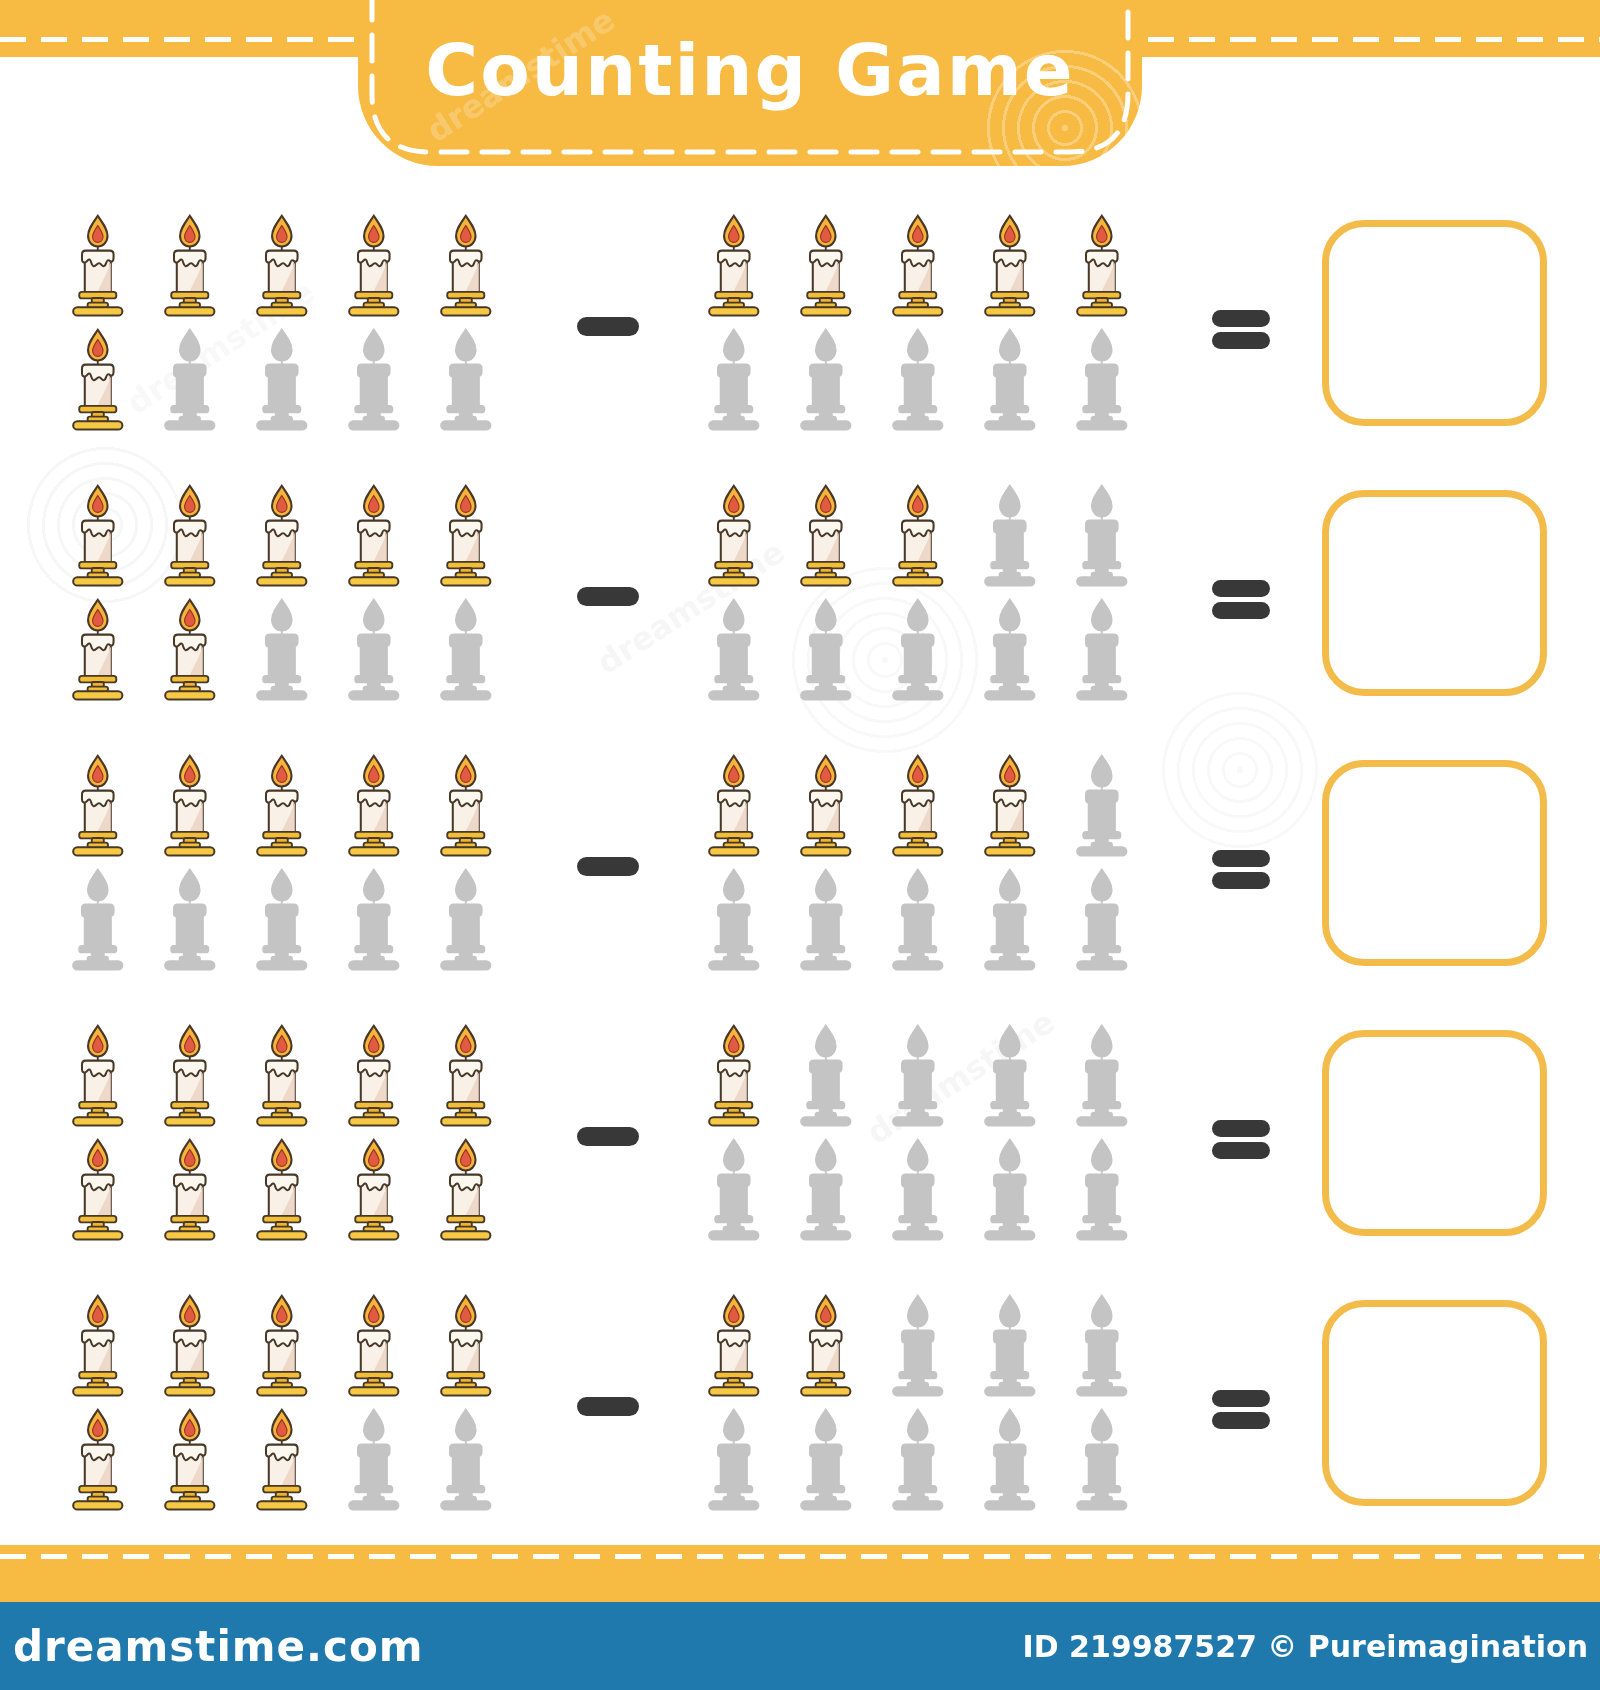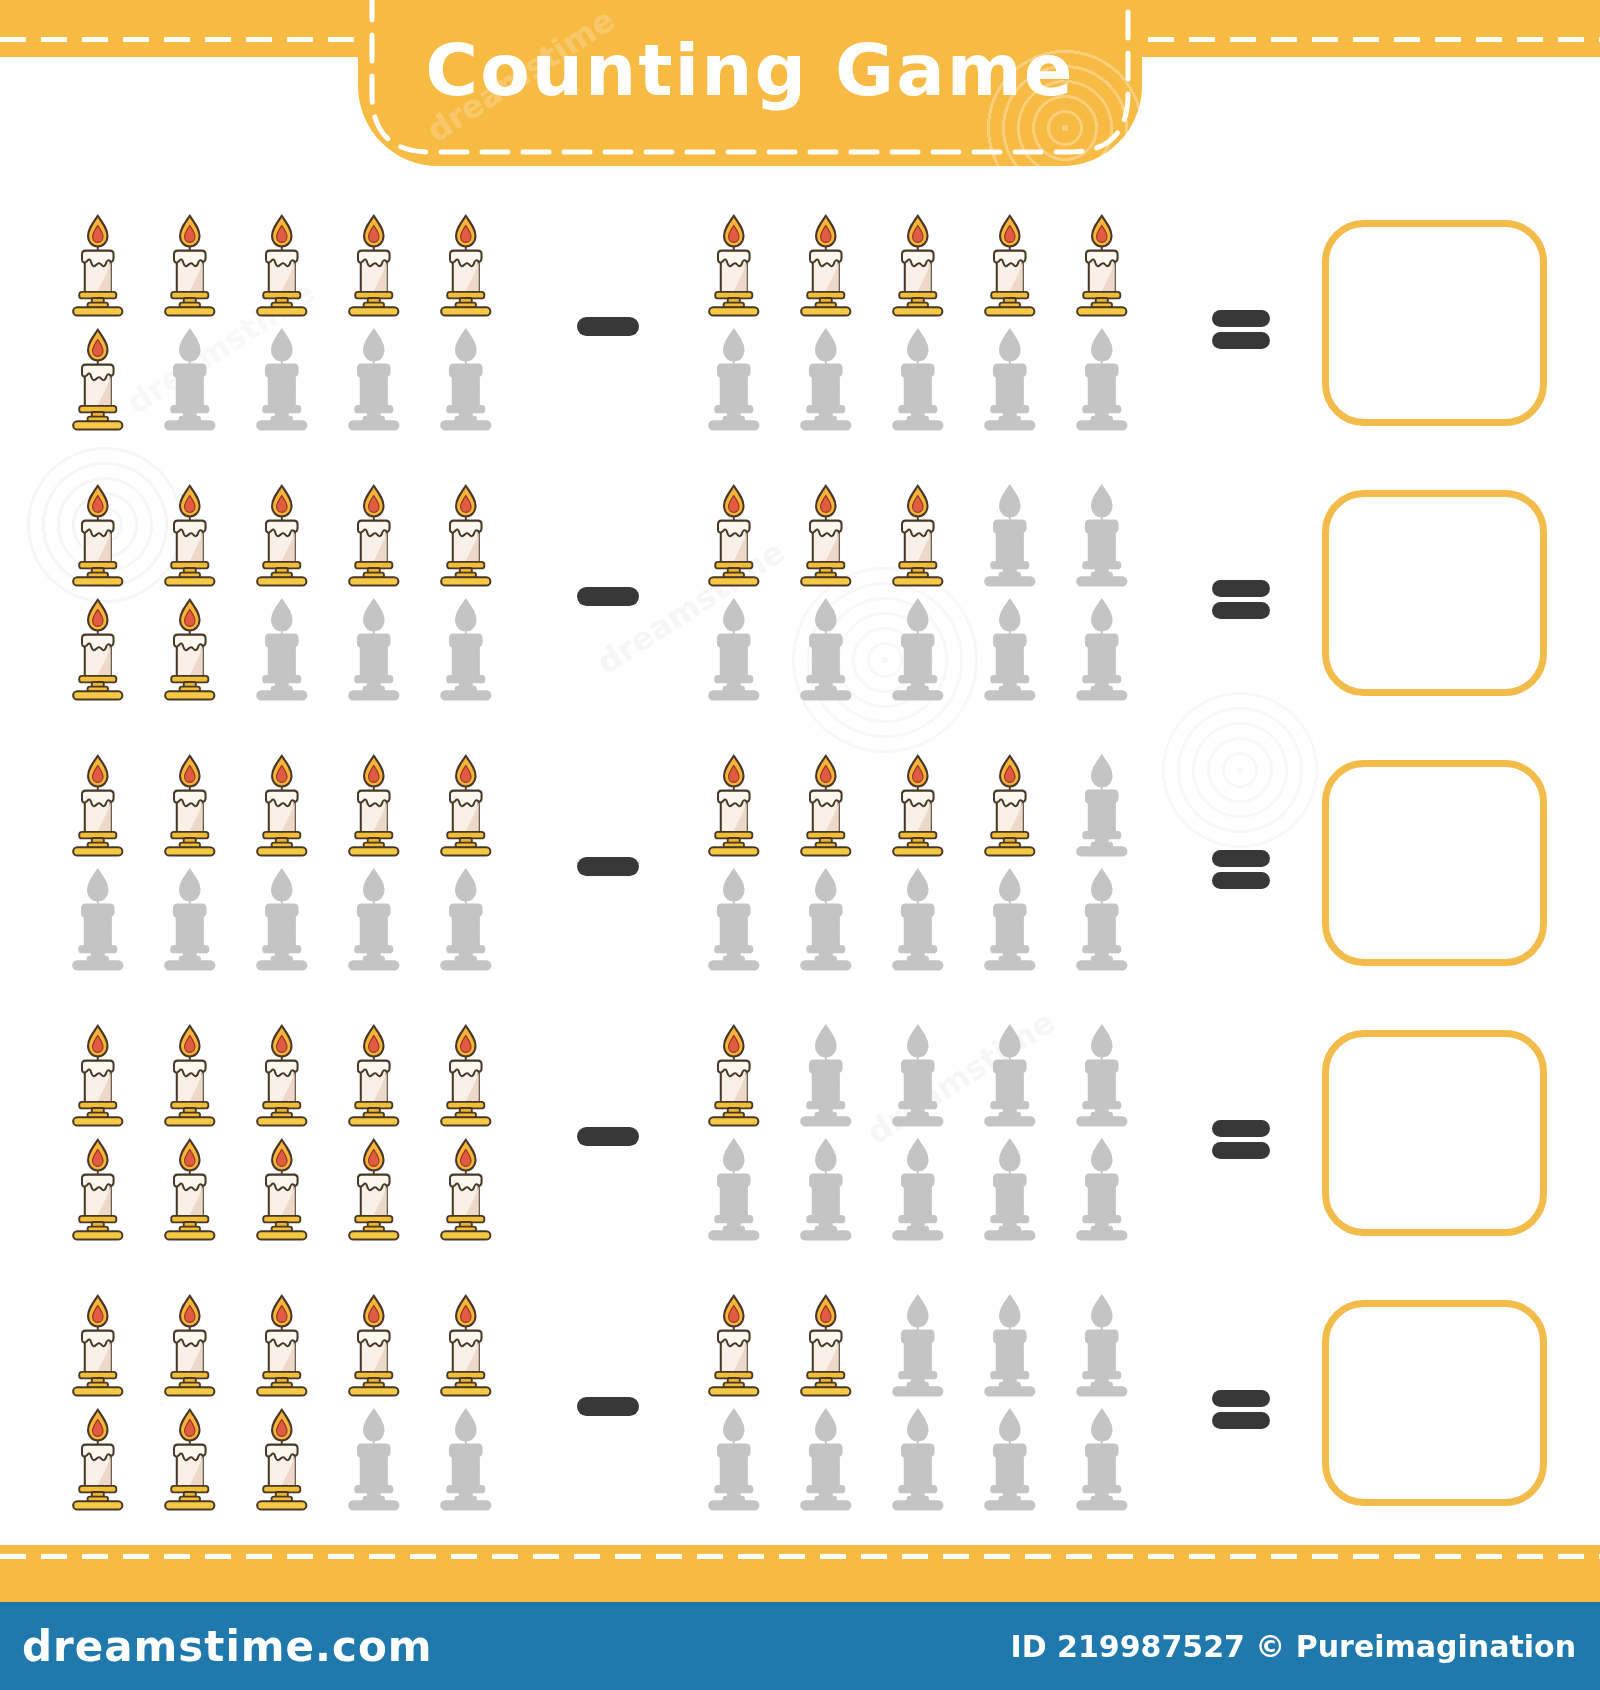--- a/index.html
+++ b/index.html
@@ -56,22 +56,22 @@
   .bottom-strip{
     position:absolute;left:0;top:1545px;width:1600px;height:57px;
     background:#F7BA43;
   }
   .bottom-strip .strip-dash{top:9px;}
   .footer{
     position:absolute;left:0;top:1602px;width:1600px;height:88px;
     background:#1F79AD;color:#ffffff;
     display:flex;align-items:center;justify-content:space-between;
   }
-  .footer .logo{font-size:42px;font-weight:800;letter-spacing:1px;margin-left:22px;}
-  .footer .credit{font-size:30px;font-weight:700;margin-right:24px;}
+  .footer .logo{font-size:42px;font-weight:800;letter-spacing:1px;margin-left:13px;}
+  .footer .credit{font-size:30px;font-weight:700;margin-right:12px;}
   
   .swirl{
     position:absolute;border-radius:50%;pointer-events:none;
     background:repeating-radial-gradient(circle at 50% 50%,currentColor 0 3px,transparent 3px 15px);
   }
   .wm-text{
     position:absolute;pointer-events:none;font-size:32px;font-weight:700;
     transform:rotate(-33deg);transform-origin:left top;white-space:nowrap;
   }
 </style>

